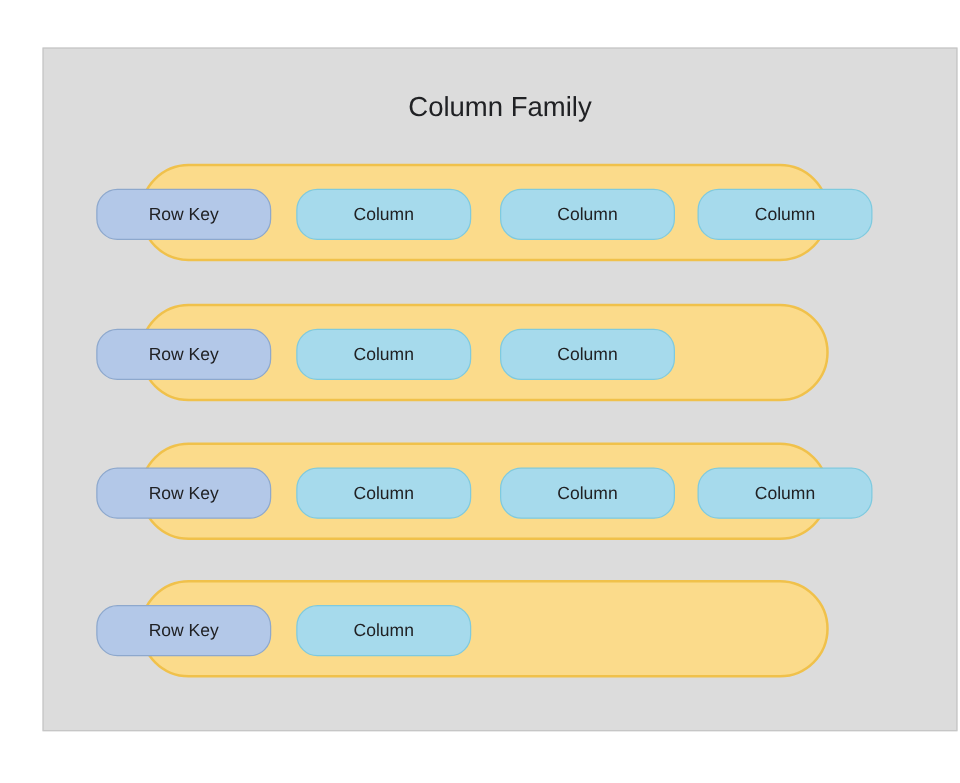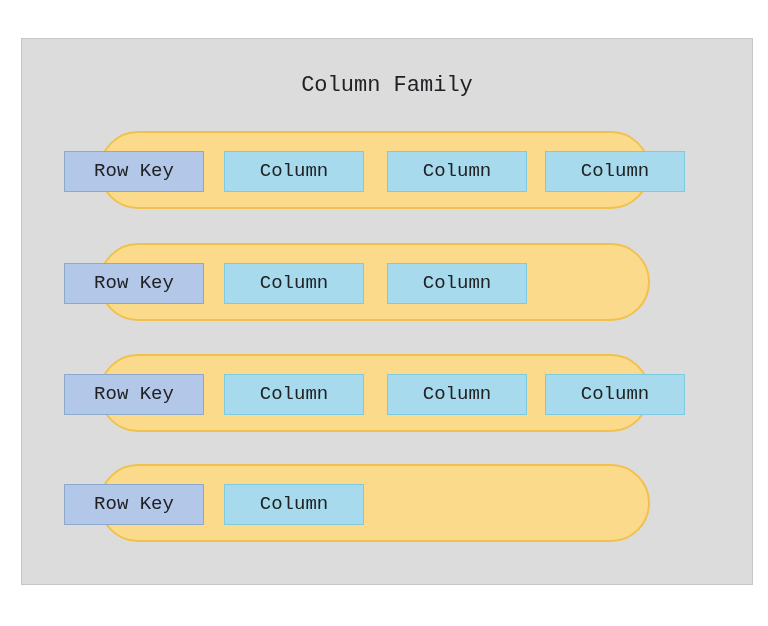--- a/index.html
+++ b/index.html
@@ -9,28 +9,27 @@
   body {
     width: 768px;
     height: 626px;
     position: relative;
     background: var(--canvas-bg, #ffffff);
     font-family: "Liberation Sans", sans-serif;
     overflow: hidden;
   }
   .container {
     position: absolute;
-    left: 21px;
+    left: 34px;
     top: 38px;
     width: 732px;
     height: 547px;
     background: var(--container-bg, #dcdcdc);
     border: 1px solid var(--container-border, #c6c6c6);
     box-sizing: border-box;
-    font-family: Liberation Mono, monospace;
   }
   .title {
     position: absolute;
     top: 33px;
     left: 0;
     width: 100%;
     text-align: center;
     font-size: 22px;
     line-height: 27px;
     color: var(--text, #202124);
@@ -57,22 +56,23 @@
     box-sizing: border-box;
   }
   .box {
     position: absolute;
     top: 20px;
     width: 140px;
     height: 41px;
     box-sizing: border-box;
     text-align: center;
     line-height: 39px;
-    font-size: 19px;
+    font-size: 14px;
     color: var(--text, #202124);
+    border-radius: 17px;
   }
   .rowkey {
     left: 42px;
     background: var(--rowkey-bg, #b3c8e8);
     border: 1px solid var(--rowkey-border, #8da8cd);
   }
   .colbox {
     background: var(--column-bg, #a6daec);
     border: 1px solid var(--column-border, #7ecadf);
   }

